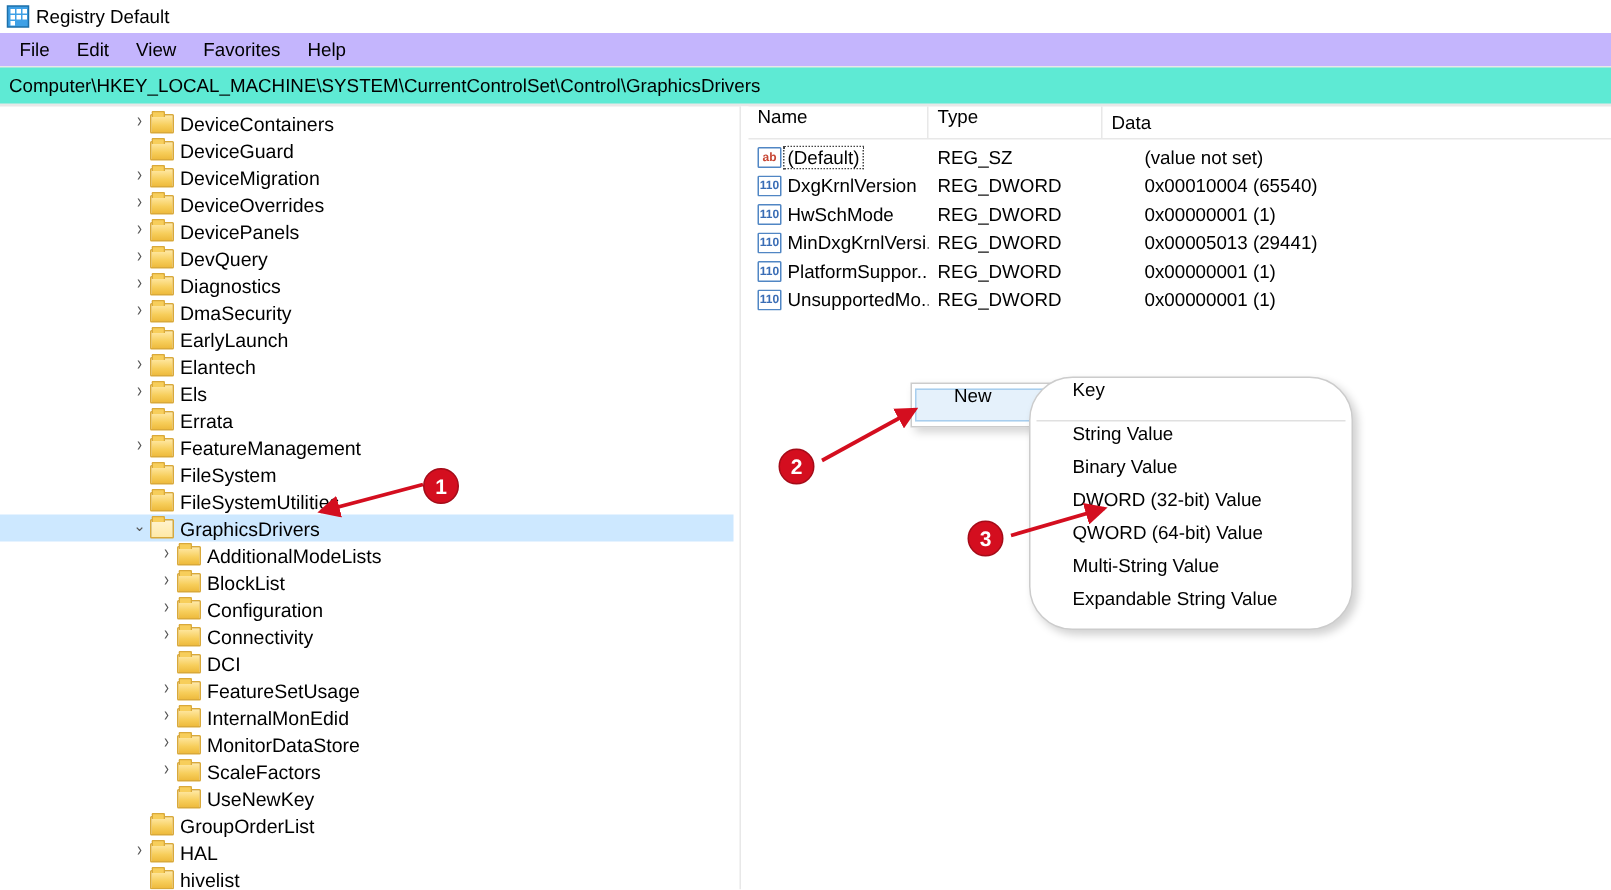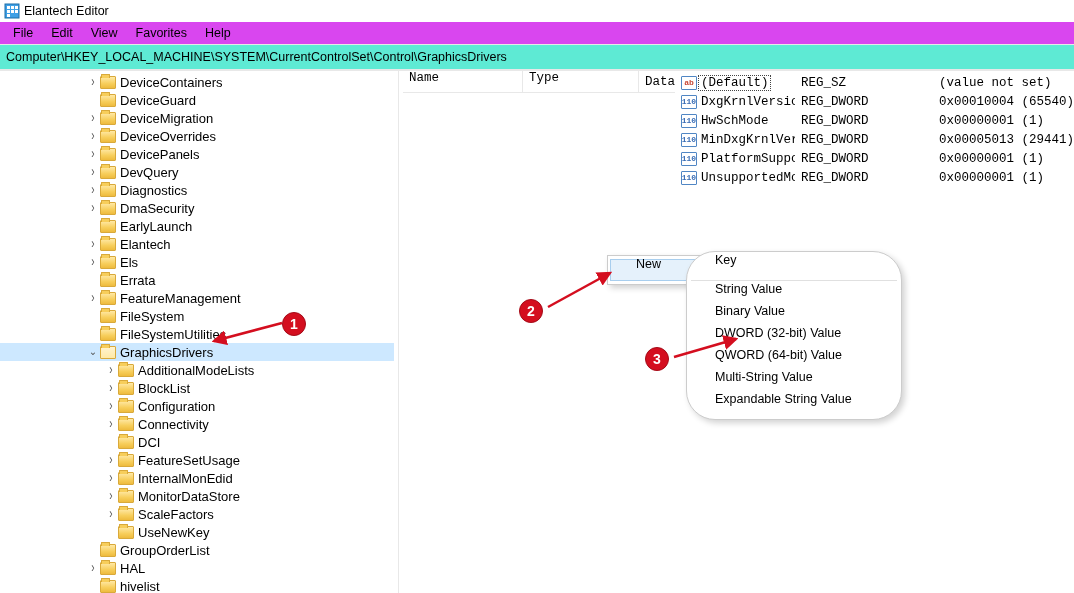--- a/index.html
+++ b/index.html
@@ -29,21 +29,21 @@
   }
   .title-text { font-size: 12.5px; }
 
   
   .menubar {
     height: 22px;
     display: flex;
     align-items: center;
     padding-left: 4px;
     gap: 0;
-    background: #d946ef;
+    background: #c4b5fd;
   }
   .menubar-item {
     padding: 2px 9px;
     cursor: default;
   }
 
   
   .addressbar {
     height: 26px;
     display: flex;
@@ -73,21 +73,21 @@
   .vsplitter {
     width: 5px;
     height: 100%;
     background: #fff;
     cursor: col-resize;
   }
   .list-pane {
     flex: 1;
     height: 100%;
     display: flex;
-    font-family: Liberation Mono, monospace;
+    flex-direction: column;
   }
 
   
   .tree-row {
     display: flex;
     align-items: center;
     height: 18px;
     white-space: nowrap;
   }
   .tree-expander {
@@ -248,21 +248,21 @@
       <rect x="1" y="1" width="14" height="14" fill="#3ea0e6" stroke="#1d6fa9"></rect>
       <rect x="3" y="3" width="3" height="3" fill="#fff"></rect>
       <rect x="7" y="3" width="3" height="3" fill="#fff"></rect>
       <rect x="11" y="3" width="3" height="3" fill="#fff"></rect>
       <rect x="3" y="7" width="3" height="3" fill="#fff"></rect>
       <rect x="7" y="7" width="3" height="3" fill="#fff"></rect>
       <rect x="11" y="7" width="3" height="3" fill="#fff"></rect>
       <rect x="3" y="11" width="3" height="3" fill="#fff"></rect>
     </svg>
   </span>
-  <span class="title-text">Elantech Editor</span>
+  <span class="title-text">Registry Default</span>
 </div>
 
 <div class="menubar">
   <span class="menubar-item">File</span>
   <span class="menubar-item">Edit</span>
   <span class="menubar-item">View</span>
   <span class="menubar-item">Favorites</span>
   <span class="menubar-item">Help</span>
 </div>
 

